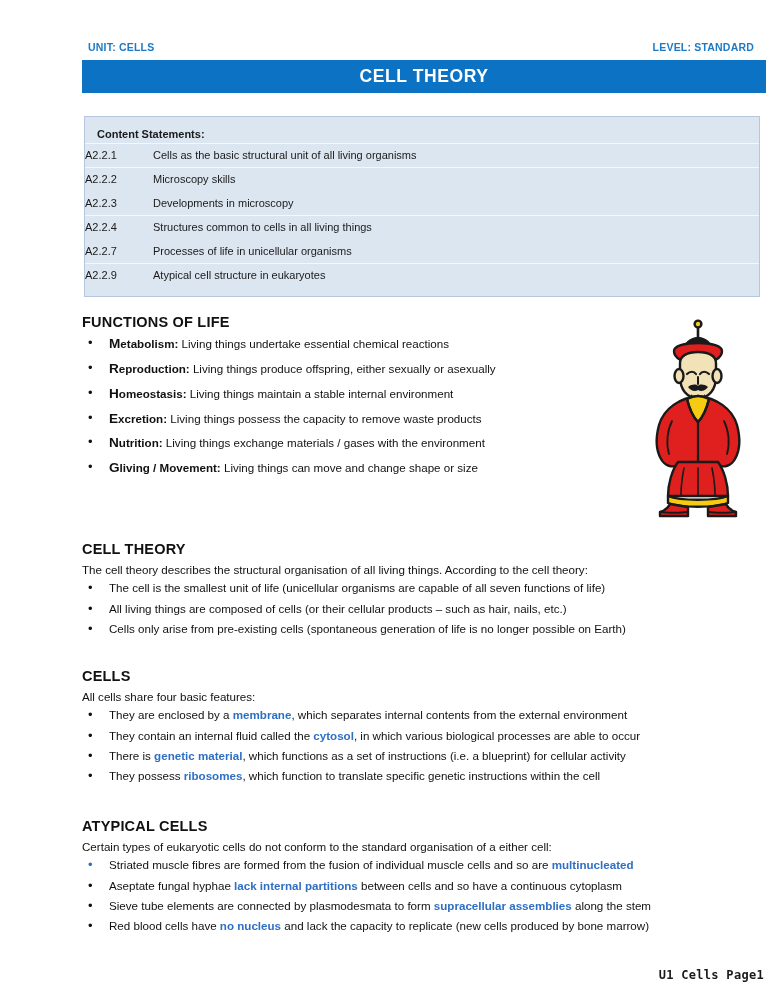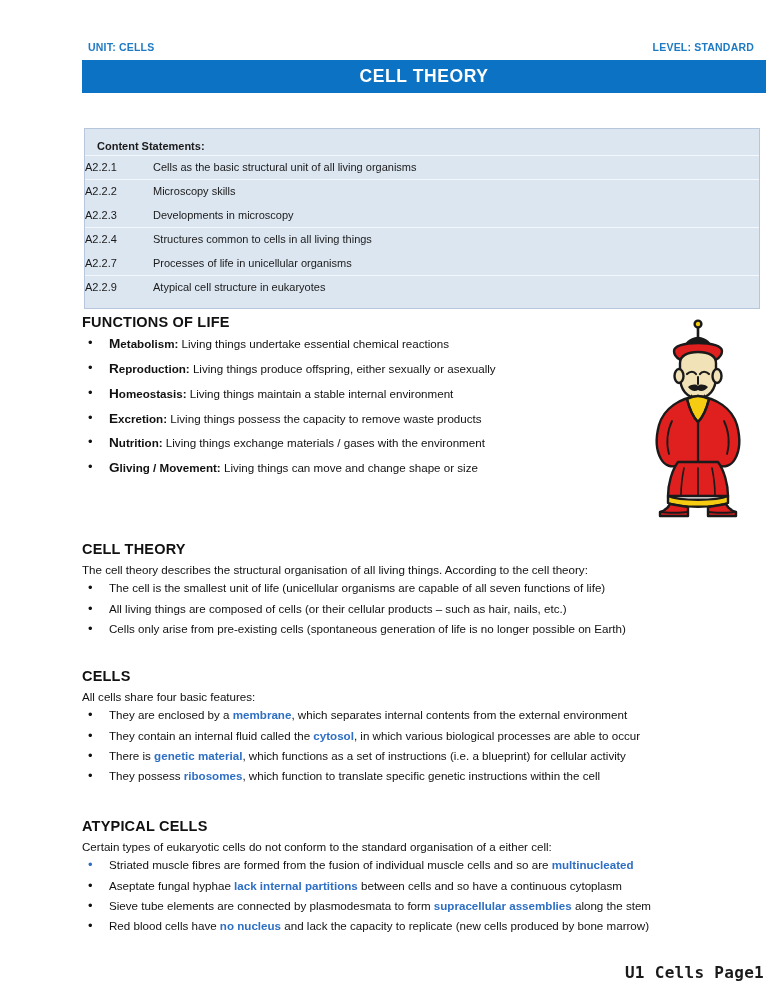--- a/index.html
+++ b/index.html
@@ -59,21 +59,21 @@
     color: #ffffff;
     font-size: 17.5px;
     font-weight: bold;
     letter-spacing: 0.6px;
   }
 
   
   .statements-box {
     position: absolute;
     left: 44px;
-    top: 128px;
+    top: 116px;
     width: 676px;
     background: #dce6f1;
     border: 1px solid #b6c6dd;
     box-sizing: border-box;
     padding: 9px 0 9px 0;
   }
   .statements-title {
     font-size: 11px;
     font-weight: bold;
     color: #1a1a1a;
@@ -172,21 +172,21 @@
     height: 205px;
   }
   .illustration svg { display: block; }
 
   
   .footer {
     position: absolute;
     right: 44px;
     bottom: 12px;
     font-family: "DejaVu Sans Mono", monospace;
-    font-size: 16px;
+    font-size: 12px;
     font-weight: bold;
     color: #1a1a1a;
     letter-spacing: 0.3px;
   }
 </style>
 </head>
 <body>
 
 <div class="page">
 

